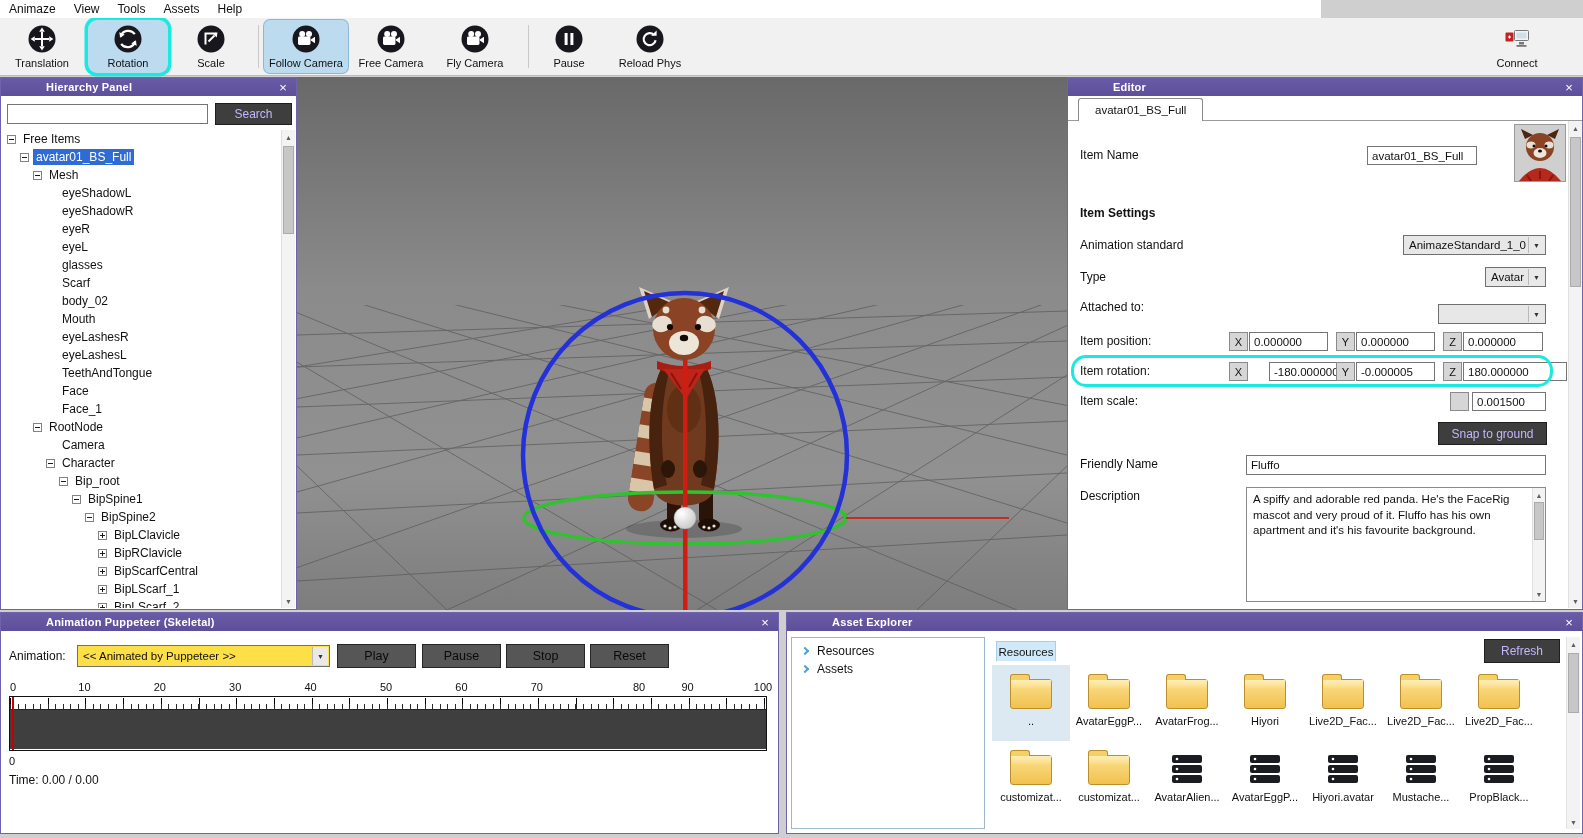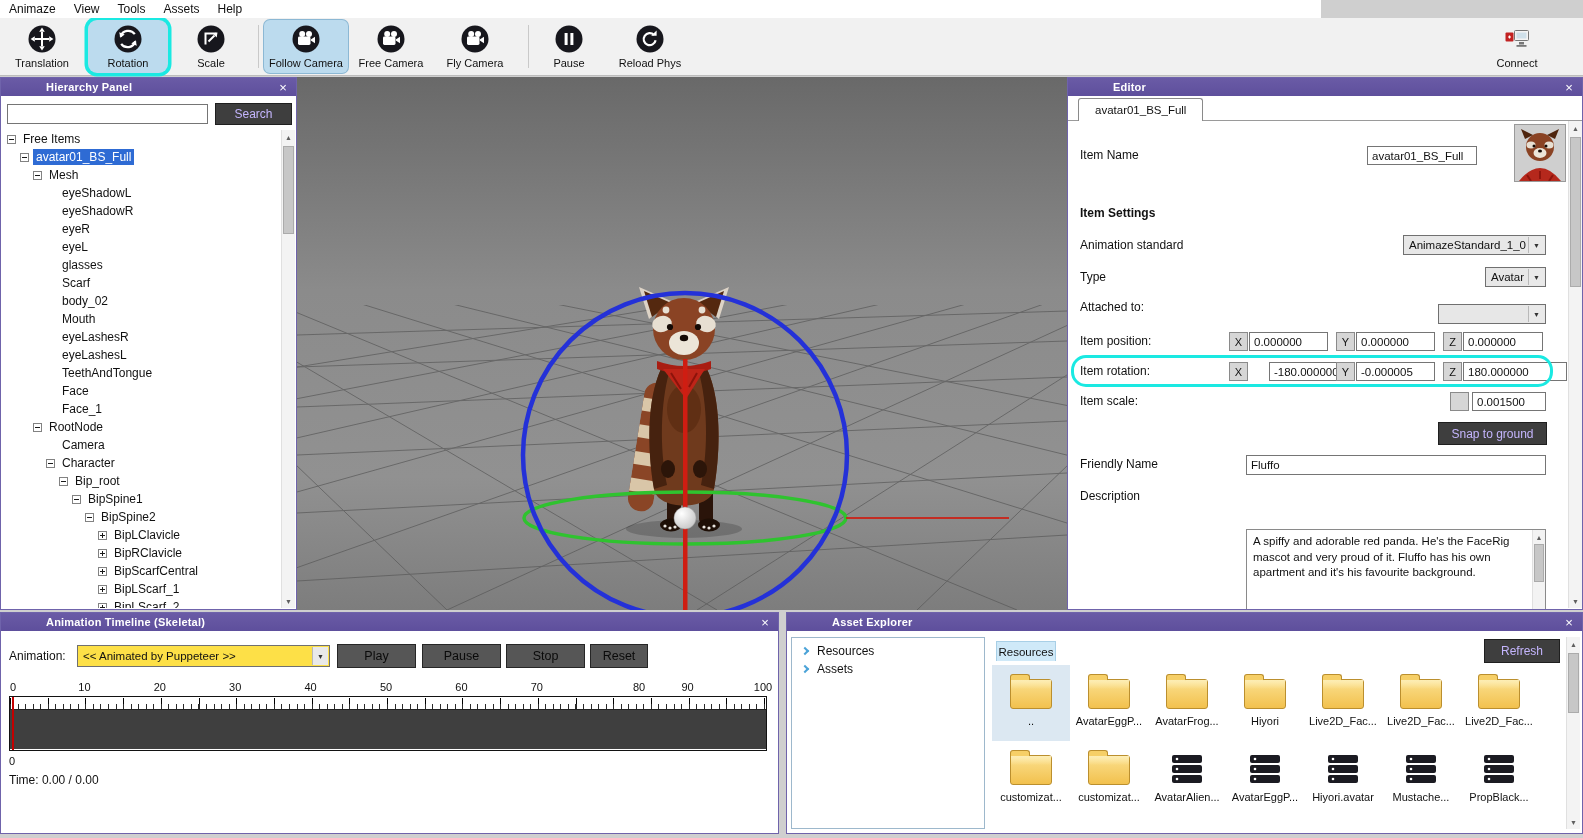--- a/index.html
+++ b/index.html
@@ -62,21 +62,21 @@
   #viewport{position:absolute;left:297px;top:77px;width:770px;height:533px;background:#7d7d7d;}
   #viewport svg{display:block;width:100%;height:100%;}
 
   
   #editor{left:1067px;top:77px;width:516px;height:533px;}
   .ed-tabbar{position:absolute;left:0;top:18px;width:100%;height:25px;background:#fff;border-bottom:1px solid #9a9a9a;}
   .ed-tab{position:absolute;left:10px;top:2px;height:23px;padding:0 16px;background:#fff;border:1px solid #8a8a8a;
     border-bottom:none;display:flex;align-items:center;font-size:11.5px;border-radius:3px 3px 0 0;}
   .thumb{position:absolute;border:1px solid #9a9a9a;background:#cfcfcf;}
   .anno{position:absolute;border:3.5px solid var(--highlight,#1ae9e2);border-radius:15px;pointer-events:none;z-index:9;}
-  .desc-box{position:absolute;border:1px solid #8a8a8a;background:#fff;overflow:hidden;margin-top:42px;}
+  .desc-box{position:absolute;border:1px solid #8a8a8a;background:#fff;overflow:hidden;}
   .desc-text{position:absolute;left:6px;right:18px;top:4px;font-size:11.5px;line-height:1.35;}
 
   
   #timeline{left:0;top:612px;width:779px;height:222px;}
   .ruler{position:absolute;height:14px;}
   .ruler-num{position:absolute;top:0;font-size:11px;}
   .track-widget{position:absolute;border:1px solid #121212;background:#fff;}
   .ticks{position:relative;height:13px;background:#fff;border-bottom:1px solid #222;}
   .ticks-minor{position:absolute;left:0;right:0;bottom:0;height:5px;
     background:repeating-linear-gradient(90deg,#2a2a2a 0 1px,transparent 1px 7.54px);}
@@ -593,32 +593,32 @@
 
   <div class="sb" style="right:0;top:43px;bottom:1px;width:14px;">
     <span class="sb-btn sb-up">▲</span>
     <span class="sb-btn sb-dn">▼</span>
     <div class="thumb" style="top:16px;height:150px;"></div>
   </div>
 </div>
 
 <div class="panel" id="timeline">
   <div class="titlebar">
-    <span class="t-title">Animation Timeline (Skeletal)</span>
+    <span class="t-title">Animation Puppeteer (Skeletal)</span>
     <span class="close">×</span>
   </div>
   <span class="edlbl" style="left:8px;top:36px;">Animation:</span>
   <div class="combo" style="left:76px;top:32px;width:253px;height:22px;">
     <span>&lt;&lt; Animated by Puppeteer &gt;&gt;</span>
     <span class="combo-arrow">▼</span>
   </div>
   <div class="btn-gray" style="left:336px;top:31px;width:79px;height:24px;">Play</div>
   <div class="btn-gray" style="left:421px;top:31px;width:79px;height:24px;">Pause</div>
   <div class="btn-gray" style="left:505px;top:31px;width:79px;height:24px;">Stop</div>
-  <div class="btn-gray" style="left:589px;top:31px;width:58px;height:24px;">Reset</div>
+  <div class="btn-gray" style="left:589px;top:31px;width:79px;height:24px;">Reset</div>
 
   <div class="ruler" style="left:8px;top:68px;width:758px;">
 
   <span class="ruler-num" style="left: 1px;">0</span>
       <span class="ruler-num" style="left: 75.4px; transform: translateX(-50%);">10</span>
       <span class="ruler-num" style="left: 150.8px; transform: translateX(-50%);">20</span>
       <span class="ruler-num" style="left: 226.2px; transform: translateX(-50%);">30</span>
       <span class="ruler-num" style="left: 301.6px; transform: translateX(-50%);">40</span>
       <span class="ruler-num" style="left: 377px; transform: translateX(-50%);">50</span>
       <span class="ruler-num" style="left: 452.4px; transform: translateX(-50%);">60</span>

